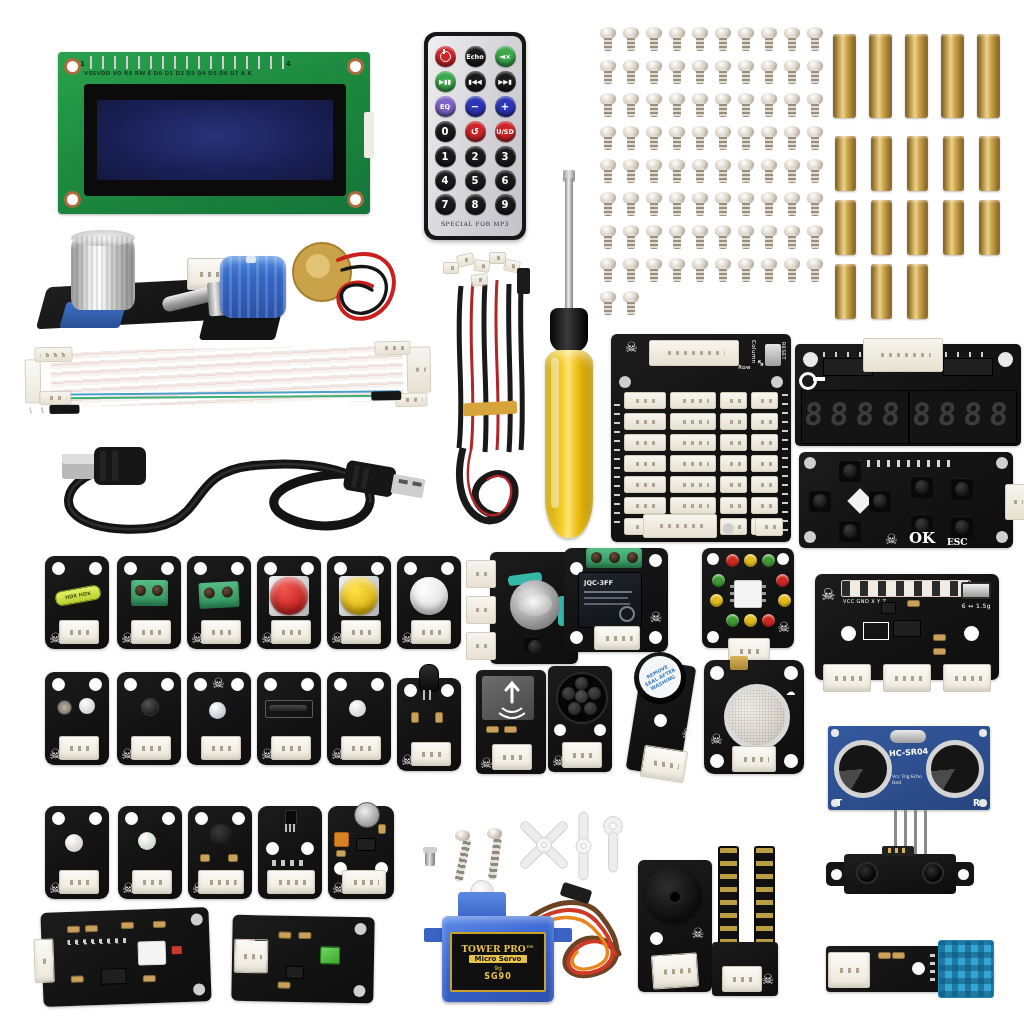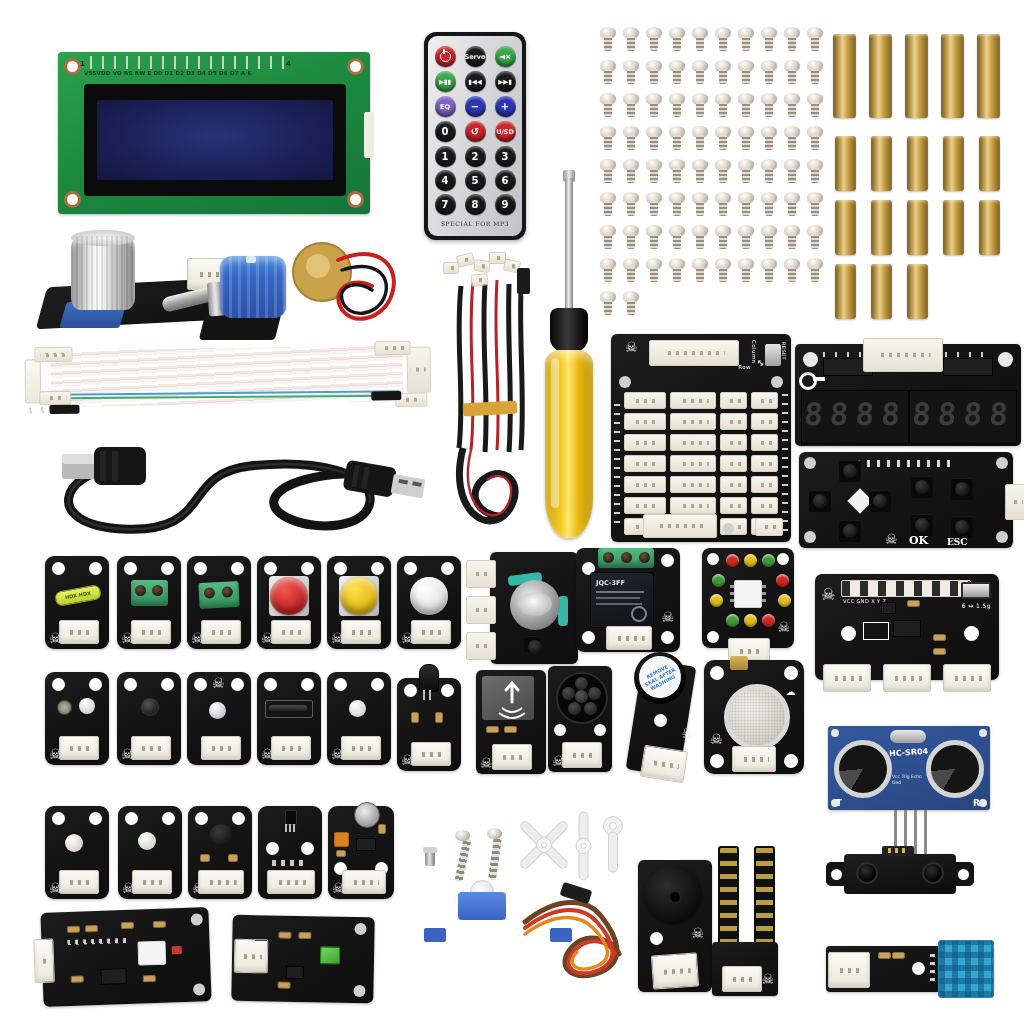--- a/index.html
+++ b/index.html
@@ -76,21 +76,21 @@
 
   <div class="abs" style="left:424px;top:32px;width:102px;height:208px;border-radius:12px;background:#161616;padding:0;box-shadow:0 2px 4px rgba(0,0,0,.3);">
     <div class="abs" style="left:4px;top:4px;right:4px;bottom:4px;border-radius:9px;background:linear-gradient(105deg,#efeff1 0%,#d3d3d8 55%,#c2c2c8 100%);">
       <div class="rrow" style="margin-top:10px;">
         <div class="rbtn" style="background: rgb(207, 36, 41);">
           <span style="position:relative;width:9px;height:9px;border:1.6px solid #fff;border-radius:50%;display:block;">
             <i style="position:absolute;left:2.6px;top:-3px;width:1.8px;height:5px;background:#fff;"></i>
             </span>
         </div>
         <div class="rbtn">
-            <span class="rsm">Servo</span>
+            <span class="rsm">Echo</span>
           </div>
         <div class="rbtn" style="background: rgb(58, 168, 75);">
           <span style="font-size:8px;">◄<i style="font-style:normal;font-size:7px;">×</i></span>
         </div>
       </div>
       <div class="rrow">
         <div class="rbtn" style="background: rgb(58, 168, 75);">
             <span class="rsm">▶▮▮</span>
           </div>
         <div class="rbtn">
@@ -438,21 +438,21 @@
     <span class="abs" style="left:52px;top:40px;width:18px;height:18px;background:#f2f2f2;transform:rotate(45deg);"></span>
     <div class="tact" style="left:40px;top:8px;"></div>
     <div class="tact" style="left:10px;top:38px;"></div>
     <div class="tact" style="left:70px;top:38px;"></div>
     <div class="tact" style="left:40px;top:68px;"></div>
     <div class="tact" style="left:112px;top:24px;"></div>
     <div class="tact" style="left:152px;top:26px;"></div>
     <div class="tact" style="left:112px;top:62px;"></div>
     <div class="tact" style="left:152px;top:64px;"></div>
     <span class="skull" style="left:86px;bottom:2px;">☠</span>
-    <span class="abs" style="left:110px;bottom:1px;color:#fff;font-size:11px;font-weight:bold;font-family:'DejaVu Serif',serif;">OK</span>
+    <span class="abs" style="left:110px;bottom:1px;color:#fff;font-size:15px;font-weight:bold;font-family:'DejaVu Serif',serif;">OK</span>
     <span class="abs" style="left:148px;bottom:1px;color:#fff;font-size:9px;font-weight:bold;font-family:'DejaVu Serif',serif;">ESC</span>
     <span class="sockp abs" style="right:-14px;top:32px;width:20px;height:34px;"></span>
   </div>
 
   <div class="mod" style="left:45px;top:556px;width:64px;height:93px;">
     <span class="hole hl"></span>
       <span class="hole hr"></span>
     <span class="abs" style="left:10px;top:32px;width:44px;height:13px;border-radius:7px;background:linear-gradient(180deg,#e6f26a,#b9cf2e);border:1px solid #93a81e;transform:rotate(-10deg);
                  color:#4a5a10;font-size:5px;font-weight:bold;text-align:center;line-height:13px;">HDX  HDX</span>
     <span class="skull">☠</span>
@@ -510,21 +510,21 @@
     <span class="abs" style="left:42px;top:22px;width:34px;height:10px;background:#35b8a8;border-radius:4px;transform:rotate(-8deg);"></span>
     <span class="abs" style="left:92px;top:44px;width:10px;height:30px;background:#35b8a8;border-radius:4px;"></span>
     <div class="abs" style="left:44px;top:28px;width:50px;height:50px;border-radius:50%;
                 background:radial-gradient(circle at 40% 35%,#efefef,#9c9c9c 55%,#5c5c5c);"></div>
     <div class="abs" style="left:52px;top:40px;width:34px;height:24px;border-radius:50%;
                 background:radial-gradient(ellipse at 45% 40%,#fafafa,#bdbdbd 70%,#8b8b8b);"></div>
     <span class="tact" style="left:58px;top:84px;width:16px;height:16px;"></span>
     <span class="tinytxt" style="left:30px;top:6px;writing-mode:vertical-rl;font-size:4.5px;"></span>
   </div>
 
-  <div class="mod" style="left:576px;top:548px;width:104px;height:104px;border-radius:8px;">
+  <div class="mod" style="left:564px;top:548px;width:104px;height:104px;border-radius:8px;">
     <span class="abs" style="left:6px;top:14px;width:13px;height:13px;border-radius:50%;background:#fff;"></span>
     <span class="abs" style="right:6px;top:6px;width:13px;height:13px;border-radius:50%;background:#fff;"></span>
     <span class="abs" style="left:6px;bottom:8px;width:13px;height:13px;border-radius:50%;background:#fff;"></span>
     <span class="abs" style="right:6px;bottom:8px;width:13px;height:13px;border-radius:50%;background:#fff;"></span>
     <div class="term" style="left:22px;top:0;width:56px;height:20px;">
         <i style="left:5px;top:4px;"></i>
         <i style="left:23px;top:4px;"></i>
         <i style="left:41px;top:4px;"></i>
       </div>
     <div class="abs" style="left:14px;top:24px;width:62px;height:54px;background:linear-gradient(160deg,#20242c,#101318);border:1px solid #000;border-radius:3px;">
@@ -791,20 +791,31 @@
         <path d="M8,40 C40,14 70,16 84,34 C100,54 110,78 84,90 C56,102 36,84 56,64 C70,50 96,56 102,72" stroke="#6d4423" stroke-width="5"></path>
         <path d="M8,46 C40,22 66,24 80,40 C96,58 104,78 82,88 C58,98 42,84 58,68 C72,54 92,58 98,72" stroke="#cf3a28" stroke-width="4"></path>
         <path d="M8,52 C38,30 62,32 76,46 C90,60 98,76 80,84 C60,92 48,82 60,70" stroke="#e8871e" stroke-width="3.4"></path>
         <rect x="44" y="4" width="30" height="14" rx="3" fill="#1d1d1d" transform="rotate(18 59 11)"></rect>
       </g>
     </svg>
     <span class="abs" style="left:48px;top:4px;width:22px;height:22px;border-radius:50%;background:radial-gradient(circle at 40% 35%,#ffffff,#e2e2e2 70%);border:1px solid #cfcfcf;"></span>
     <span class="abs" style="left:36px;top:16px;width:48px;height:28px;background:linear-gradient(180deg,#5b8ae4,#3a63c4);border-radius:4px;"></span>
     <span class="abs" style="left:2px;top:52px;width:22px;height:14px;background:#3a63c4;border-radius:2px;"></span>
     <span class="abs" style="left:128px;top:52px;width:22px;height:14px;background:#3a63c4;border-radius:2px;"></span>
+    <div class="abs" style="left:20px;top:40px;width:112px;height:86px;border-radius:6px;
+                background:linear-gradient(160deg,#5d8ae8 0%,#3a67d0 45%,#2c4fae 100%);
+                box-shadow:inset 0 4px 6px rgba(255,255,255,.35),0 2px 3px rgba(0,0,0,.3);">
+      <div style="position:absolute;left:8px;top:16px;width:92px;height:56px;background:#101010;border:2px solid #c9a227;border-radius:2px;
+                  display:flex;flex-direction:column;align-items:center;justify-content:center;gap:1px;">
+        <span style="color:#e7c24a;font-size:9px;font-weight:bold;font-family:'DejaVu Serif',serif;white-space:nowrap;">TOWER PRO™</span>
+        <span style="color:#101010;background:#e7c24a;font-size:7px;font-weight:bold;padding:0 6px;border-radius:1px;">Micro Servo</span>
+        <span style="color:#e7c24a;font-size:6px;">9g</span>
+        <span style="color:#e7c24a;font-size:8px;font-weight:bold;letter-spacing:1px;">SG90</span>
+      </div>
+    </div>
   </div>
 
   <div class="mod" style="left:638px;top:860px;width:74px;height:132px;border-radius:6px;">
     <div class="abs" style="left:6px;top:6px;width:58px;height:58px;border-radius:50%;
                 background:radial-gradient(circle at 40% 35%,#2e2e2e,#0b0b0b 70%);box-shadow:0 1px 2px rgba(0,0,0,.4);">
       <i style="position:absolute;left:24px;top:24px;width:10px;height:10px;border-radius:50%;background:#000;border:2px solid #222;"></i>
     </div>
     <span class="abs" style="left:12px;top:72px;width:13px;height:13px;border-radius:50%;background:#fff;"></span>
     <span class="skull" style="left:auto;right:8px;bottom:52px;">☠</span>
     <span class="jst" style="left:14px;bottom:4px;width:44px;height:32px;transform:rotate(-4deg);"></span>

